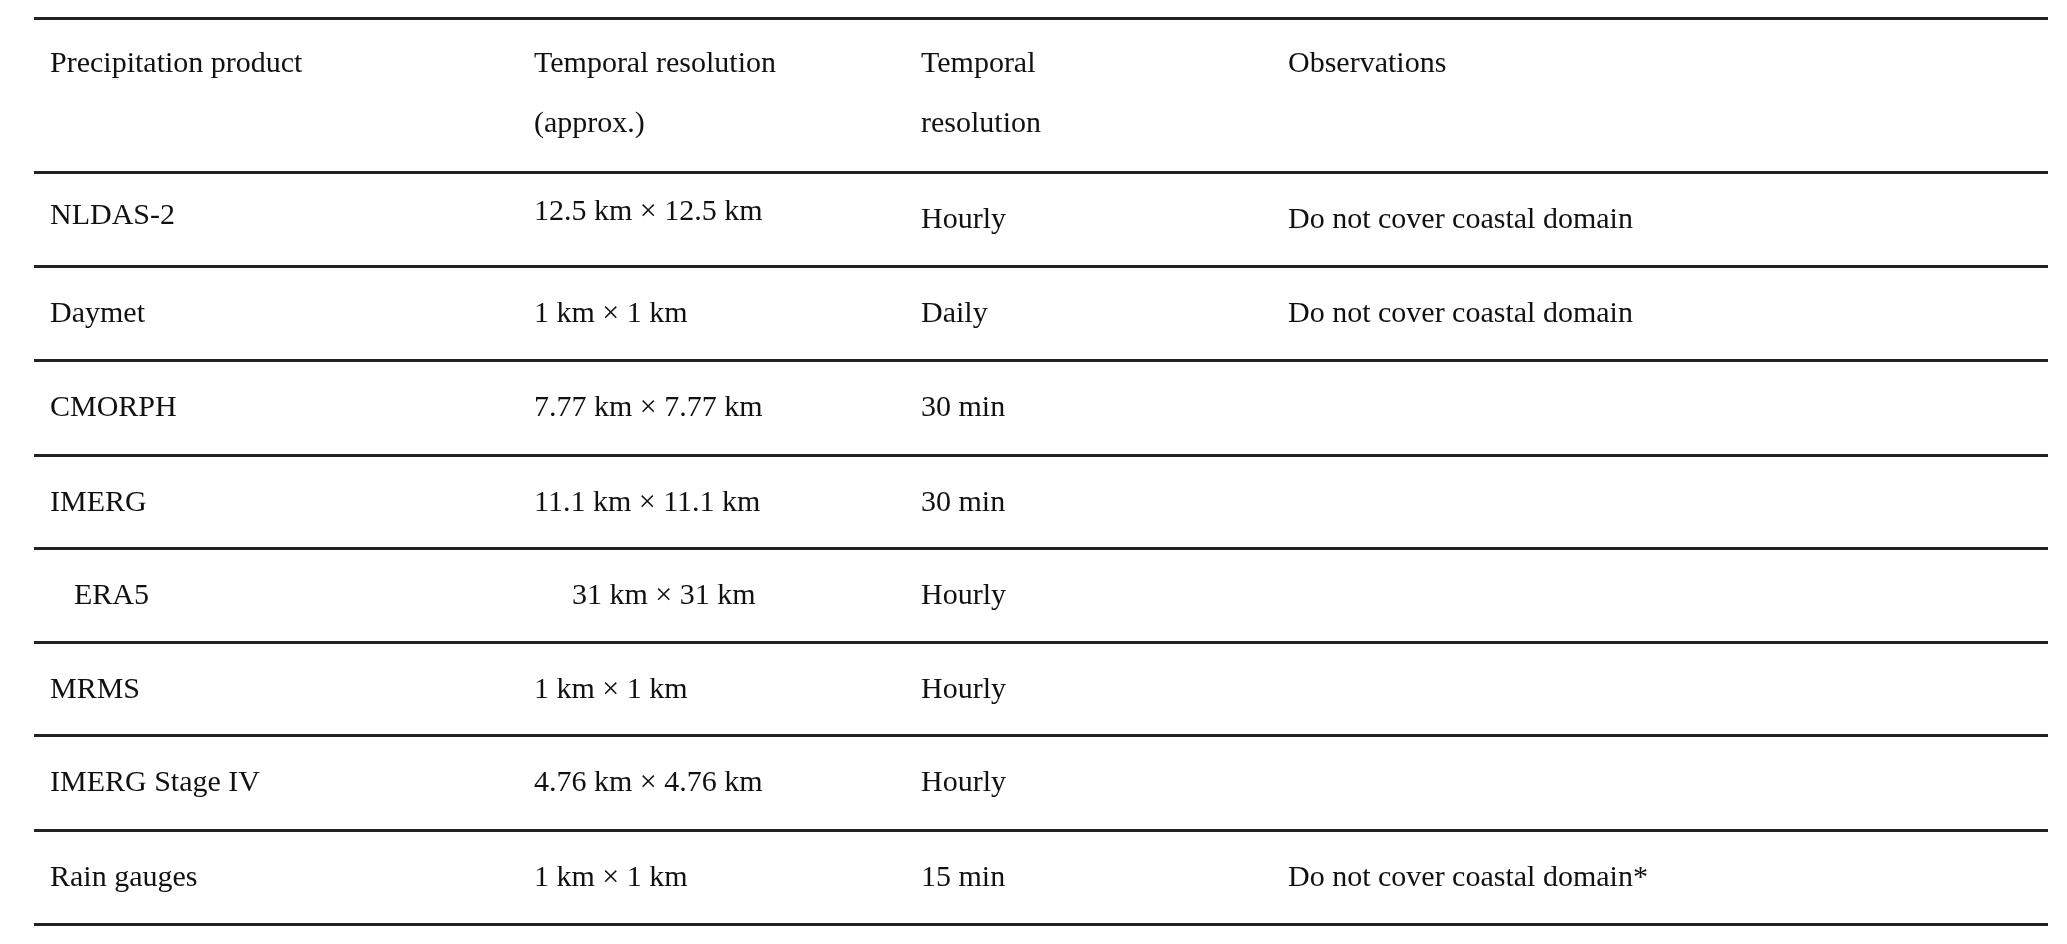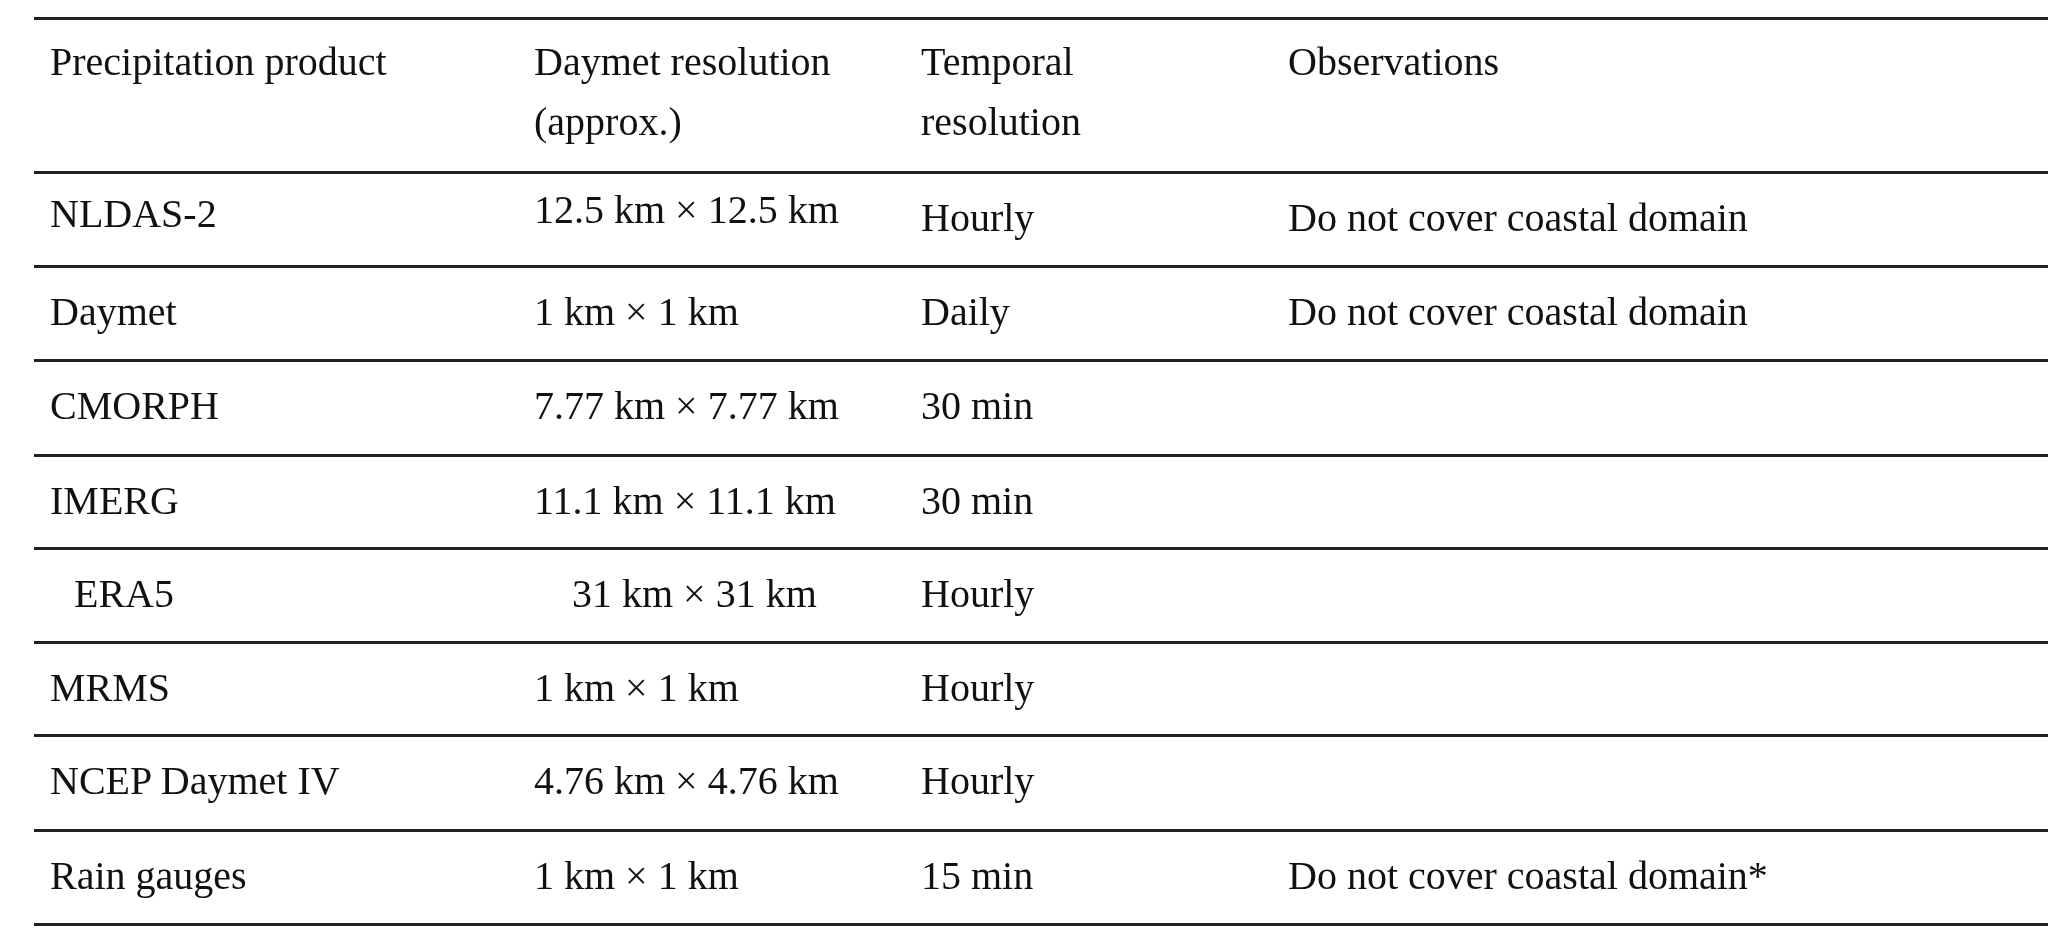--- a/index.html
+++ b/index.html
@@ -1,29 +1,29 @@
 <!DOCTYPE html>
 <html><head>
 <meta charset="utf-8">
 <style>
   html, body { margin:0; padding:0; background:#ffffff; }
   body { width:2067px; height:944px; position:relative; overflow:hidden;
          font-family:"Liberation Serif", "DejaVu Serif", serif; color:#111; }
   .rule { position:absolute; left:34px; width:2014px; height:3px; background:#222; }
-  .cell { position:absolute; font-size:40px; line-height:60px; white-space:nowrap; }
+  .cell { position:absolute; font-size:30px; line-height:60px; white-space:nowrap; }
   .c0 { left:50px; } .c1 { left:534px; } .c2 { left:921px; } .c3 { left:1288px; }
 </style>
 </head>
 <body>
 
 <div>
   <div class="rule" style="top:17px"></div>
 
   <div class="cell c0" style="top:32px">Precipitation product</div>
-  <div class="cell c1" style="top:32px">Daymet resolution</div>
+  <div class="cell c1" style="top:32px">Temporal resolution</div>
   <div class="cell c1" style="top:92px">(approx.)</div>
   <div class="cell c2" style="top:32px">Temporal</div>
   <div class="cell c2" style="top:92px">resolution</div>
   <div class="cell c3" style="top:32px">Observations</div>
 
   <div class="rule" style="top:171px"></div>
 
   <div id="rows">
       <div>
         <div class="cell c0" style="top: 184px;">NLDAS-2</div>
@@ -61,21 +61,21 @@
         <div class="rule" style="top: 641px;"></div>
       </div>
       <div>
         <div class="cell c0" style="top: 658px;">MRMS</div>
         <div class="cell c1" style="top: 658px;">1 km × 1 km</div>
         <div class="cell c2" style="top: 658px;">Hourly</div>
         <div class="cell c3" style="top: 658px;"></div>
         <div class="rule" style="top: 734px;"></div>
       </div>
       <div>
-        <div class="cell c0" style="top: 751px;">NCEP Daymet IV</div>
+        <div class="cell c0" style="top: 751px;">IMERG Stage IV</div>
         <div class="cell c1" style="top: 751px;">4.76 km × 4.76 km</div>
         <div class="cell c2" style="top: 751px;">Hourly</div>
         <div class="cell c3" style="top: 751px;"></div>
         <div class="rule" style="top: 829px;"></div>
       </div>
       <div>
         <div class="cell c0" style="top: 846px;">Rain gauges</div>
         <div class="cell c1" style="top: 846px;">1 km × 1 km</div>
         <div class="cell c2" style="top: 846px;">15 min</div>
         <div class="cell c3" style="top: 846px;">Do not cover coastal domain*</div>

